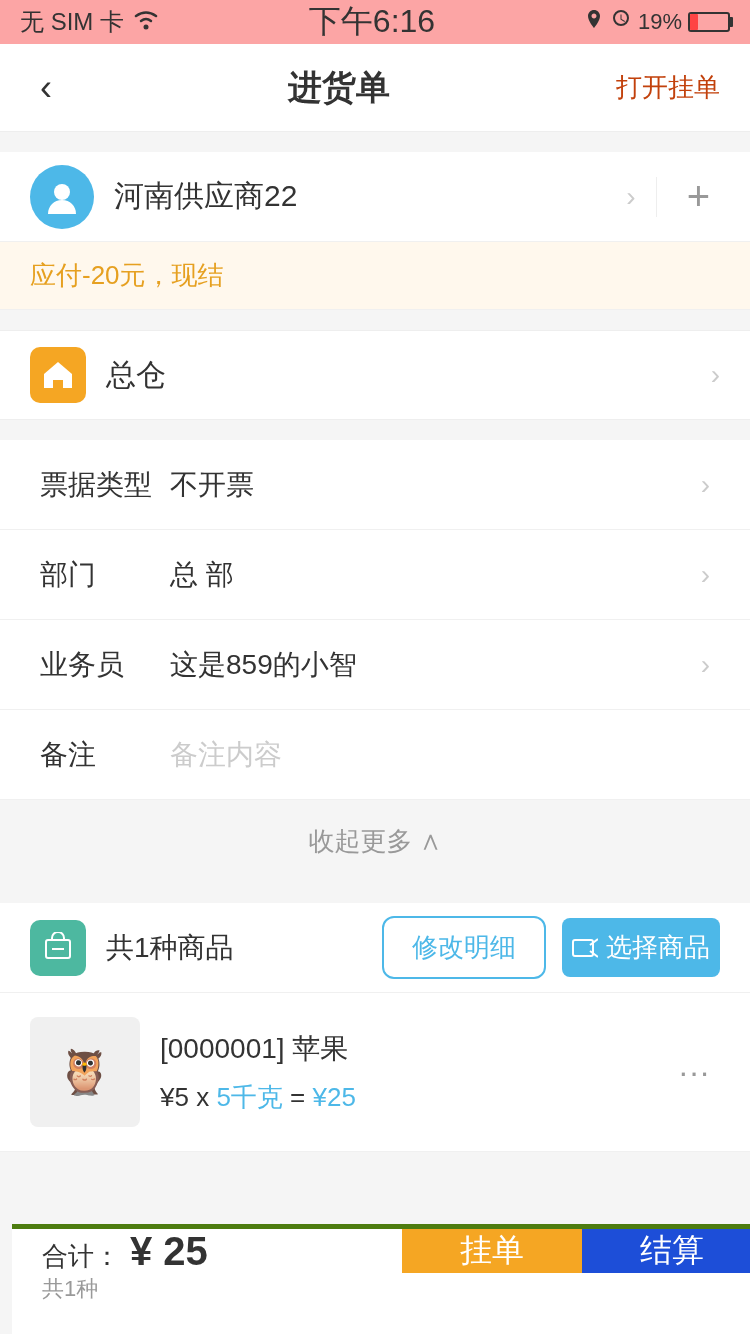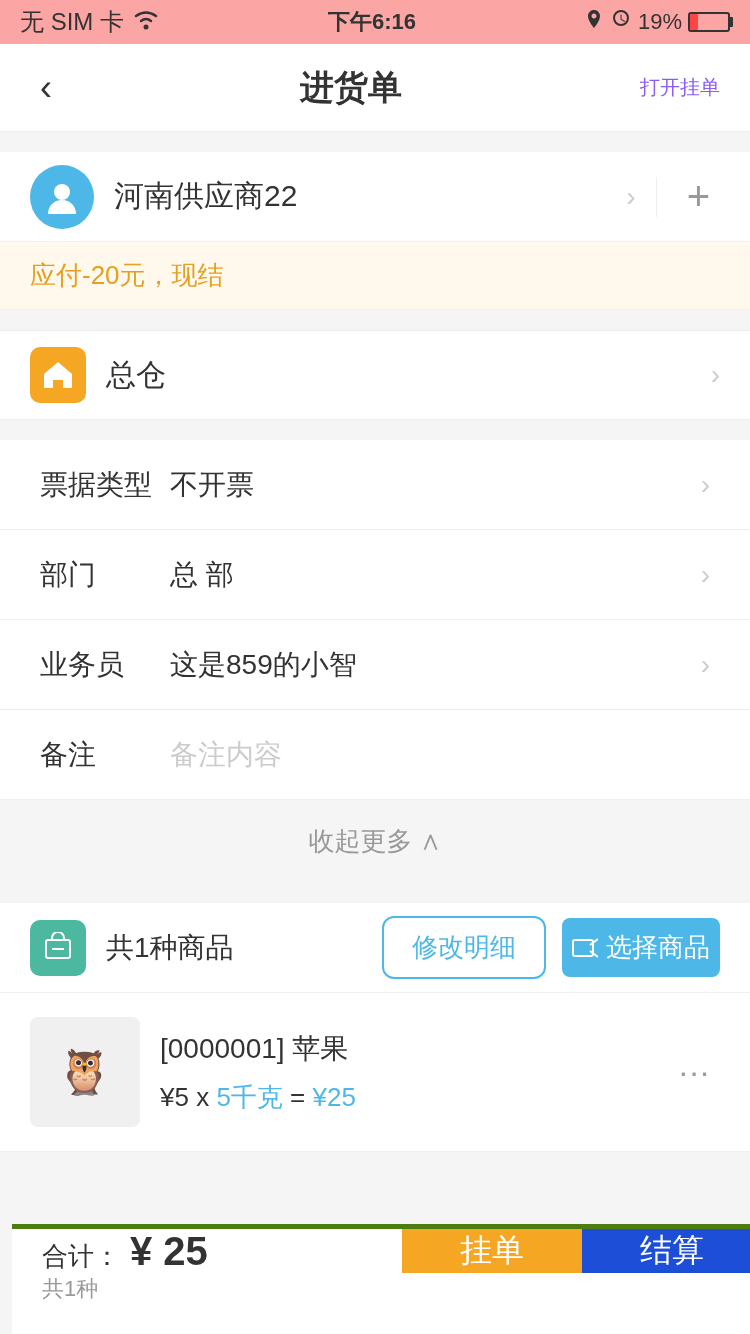--- a/index.html
+++ b/index.html
@@ -17,21 +17,21 @@
       background: #fca5a5;
       height: 44px;
       display: flex;
       align-items: center;
       justify-content: space-between;
       padding: 0 20px;
       font-size: 24px;
       font-weight: 500;
     }
     .status-left { display: flex; align-items: center; gap: 8px; }
-    .status-center { font-size: 22px; font-weight: 700; }
+    .status-center { font-size: 32px; font-weight: 400; }
     .status-right { display: flex; align-items: center; gap: 6px; font-size: 22px; }
     .battery-icon {
       width: 42px; height: 20px; border: 2px solid #333; border-radius: 3px;
       position: relative; display: inline-block;
     }
     .battery-icon::after {
       content: ''; width: 3px; height: 10px; background: #333;
       position: absolute; right: -5px; top: 50%; transform: translateY(-50%);
       border-radius: 0 1px 1px 0;
     }
@@ -54,22 +54,22 @@
       color: #333;
       cursor: pointer;
       padding: 10px;
     }
     .nav-title {
       font-size: 34px;
       font-weight: 600;
       color: #333;
     }
     .nav-action {
-      font-size: 20px;
-      color: #8b5cf6;
+      font-size: 26px;
+      color: #c2410c;
       cursor: pointer;
     }
 
     
     .section-divider {
       height: 20px;
       background: #f5f5f5;
     }
 
     

